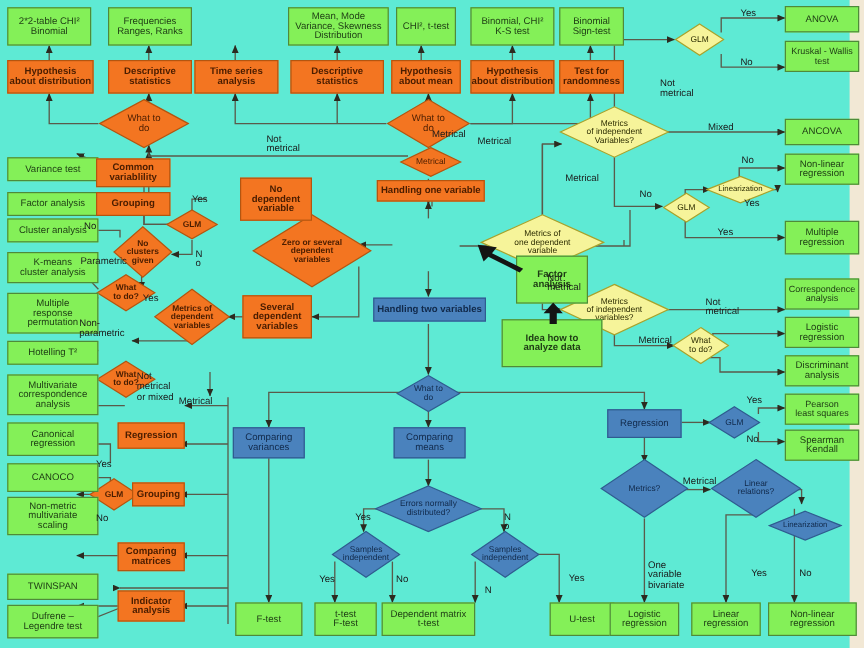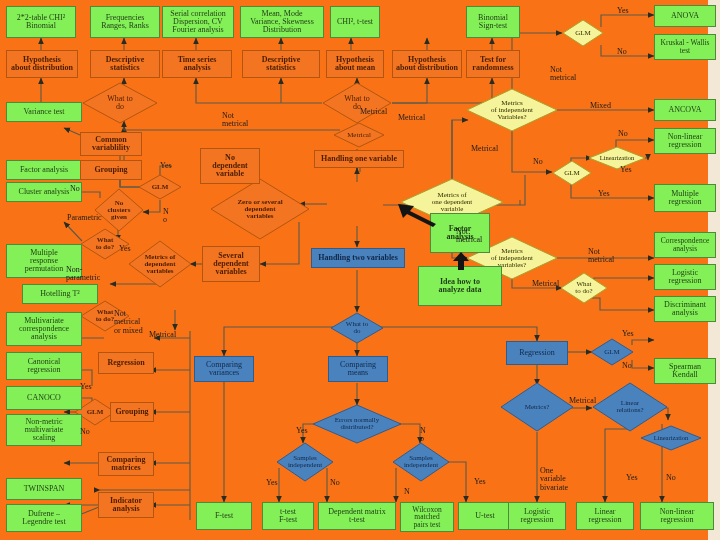--- a/index.html
+++ b/index.html
@@ -2,21 +2,21 @@
 <html><head>
 <meta charset="utf-8">
 <style>
   html,body{margin:0;padding:0;}
   body{
     width:720px;height:540px;
     background:#f2e8d5;
     font-family:"Liberation Sans", sans-serif;
     overflow:hidden;
   }
-  #canvas{position:relative;width:708px;height:540px;background:#f97316;font-family:Liberation Serif, serif;}
+  #canvas{position:relative;width:708px;height:540px;background:#5eead4;}
   svg#wires{position:absolute;left:0;top:0;width:720px;height:540px;pointer-events:none;}
 
   .node{
     position:absolute;
     box-sizing:border-box;
     display:flex;align-items:center;justify-content:center;
     text-align:center;
     line-height:1.02;
     z-index:3;
     overflow:hidden;
@@ -206,33 +206,32 @@
   </svg>
 
   <div class="node rect green" style="left:6px;top:6px;width:70px;height:32px;font-size:8px;">
       <span style="white-space:pre-line">2*2-table CHI²
 Binomial</span>
     </div>
   <div class="node rect green" style="left:90px;top:6px;width:70px;height:32px;font-size:8px;">
       <span style="white-space:pre-line">Frequencies
 Ranges, Ranks</span>
     </div>
-  <div class="node rect green" style="left:162px;top:6px;width:72px;height:32px;font-size:8px;">
-      <span style="white-space:pre-line">Serial correlation
-Dispersion, CV
-Fourier analysis</span>
-    </div>
   <div class="node rect green" style="left:240px;top:6px;width:84px;height:32px;font-size:8px;">
       <span style="white-space:pre-line">Mean, Mode
 Variance, Skewness
 Distribution</span>
     </div>
   <div class="node rect green" style="left:330px;top:6px;width:50px;height:32px;font-size:8px;">
       <span style="white-space:pre-line">CHI², t-test</span>
     </div>
+  <div class="node rect green" style="left:392px;top:6px;width:70px;height:32px;font-size:8px;">
+      <span style="white-space:pre-line">Binomial, CHI²
+K-S test</span>
+    </div>
   <div class="node rect green" style="left:466px;top:6px;width:54px;height:32px;font-size:8px;">
       <span style="white-space:pre-line">Binomial
 Sign-test</span>
     </div>
 
   <div class="node rect orange" style="left:6px;top:50px;width:72px;height:28px;font-size:8px;">
       <span style="white-space:pre-line">Hypothesis
 about distribution</span>
     </div>
   <div class="node rect orange" style="left:90px;top:50px;width:70px;height:28px;font-size:8px;">
@@ -274,35 +273,39 @@
     <div class="dtext" style="font-size:8px;color:#4a1d00;white-space:pre-line">What to
 do</div>
   </div>
   <div class="dia" style="left:333px;top:122px;width:52px;height:26px;">
     <svg class="shape" viewBox="0 0 52 26">
         <polygon points="26,1 51,13 26,25 1,13" fill="#f37521" stroke="#b4550f"></polygon>
       </svg>
     <div class="dtext" style="font-size:7px;color:#4a1d00;">Metrical</div>
   </div>
 
-  <div class="node rect green" style="left:6px;top:102px;width:76px;height:20px;font-size:8px;">
+  <div class="node rect green" style="left:6px;top:131px;width:76px;height:20px;font-size:8px;">
       <span style="white-space:pre-line">Variance test</span>
     </div>
   <div class="node rect green" style="left:6px;top:160px;width:76px;height:20px;font-size:8px;">
       <span style="white-space:pre-line">Factor analysis</span>
     </div>
   <div class="node rect green" style="left:6px;top:182px;width:76px;height:20px;font-size:8px;">
       <span style="white-space:pre-line">Cluster analysis</span>
+    </div>
+  <div class="node rect green" style="left:6px;top:210px;width:76px;height:26px;font-size:8px;">
+      <span style="white-space:pre-line">K-means
+cluster analysis</span>
     </div>
   <div class="node rect green" style="left:6px;top:244px;width:76px;height:34px;font-size:8px;">
       <span style="white-space:pre-line">Multiple
 response
 permutation</span>
     </div>
-  <div class="node rect green" style="left:6px;top:284px;width:76px;height:20px;font-size:8px;margin-left:16px;">
+  <div class="node rect green" style="left:6px;top:284px;width:76px;height:20px;font-size:8px;">
       <span style="white-space:pre-line">Hotelling T²</span>
     </div>
   <div class="node rect green" style="left:6px;top:312px;width:76px;height:34px;font-size:8px;">
       <span style="white-space:pre-line">Multivariate
 correspondence
 analysis</span>
     </div>
   <div class="node rect green" style="left:6px;top:352px;width:76px;height:28px;font-size:8px;">
       <span style="white-space:pre-line">Canonical
 regression</span>
@@ -503,20 +506,24 @@
 analysis</span>
     </div>
   <div class="node rect green" style="left:654px;top:264px;width:62px;height:26px;font-size:8px;">
       <span style="white-space:pre-line">Logistic
 regression</span>
     </div>
   <div class="node rect green" style="left:654px;top:296px;width:62px;height:26px;font-size:8px;">
       <span style="white-space:pre-line">Discriminant
 analysis</span>
     </div>
+  <div class="node rect green" style="left:654px;top:328px;width:62px;height:26px;font-size:7.5px;">
+      <span style="white-space:pre-line">Pearson
+least squares</span>
+    </div>
   <div class="node rect green" style="left:654px;top:358px;width:62px;height:26px;font-size:8px;">
       <span style="white-space:pre-line">Spearman
 Kendall</span>
     </div>
 
   <div class="dia" style="left:330px;top:312px;width:54px;height:32px;">
     <svg class="shape" viewBox="0 0 54 32">
         <polygon points="27,1 53,16 27,31 1,16" fill="#4a82bd" stroke="#2f5c8f"></polygon>
       </svg>
     <div class="dtext" style="font-size:7px;color:#11294a;white-space:pre-line">What to
@@ -556,25 +563,20 @@
   <div class="node rect green" style="left:196px;top:502px;width:56px;height:28px;font-size:8px;">
       <span style="white-space:pre-line">F-test</span>
     </div>
   <div class="node rect green" style="left:262px;top:502px;width:52px;height:28px;font-size:8px;">
       <span style="white-space:pre-line">t-test
 F-test</span>
     </div>
   <div class="node rect green" style="left:318px;top:502px;width:78px;height:28px;font-size:8px;">
       <span style="white-space:pre-line">Dependent matrix
 t-test</span>
-    </div>
-  <div class="node rect green" style="left:400px;top:502px;width:54px;height:30px;font-size:7.5px;">
-      <span style="white-space:pre-line">Wilcoxon
-matched
-pairs test</span>
     </div>
   <div class="node rect green" style="left:458px;top:502px;width:54px;height:28px;font-size:8px;">
       <span style="white-space:pre-line">U-test</span>
     </div>
 
   <div class="node rect blue" style="left:506px;top:341px;width:62px;height:24px;font-size:8px;">
       <span style="white-space:pre-line;color:#11294a">Regression</span>
     </div>
   <div class="dia" style="left:590px;top:338px;width:44px;height:28px;">
     <svg class="shape" viewBox="0 0 44 28">

